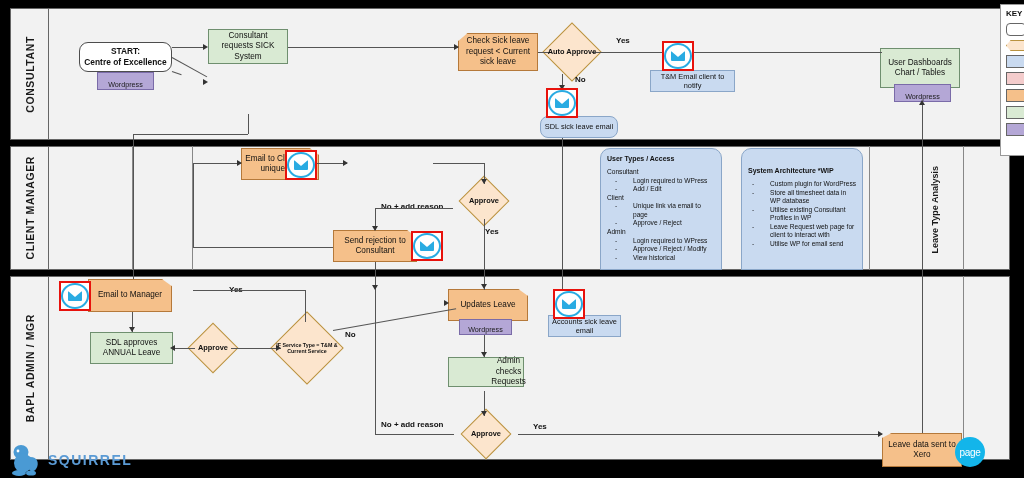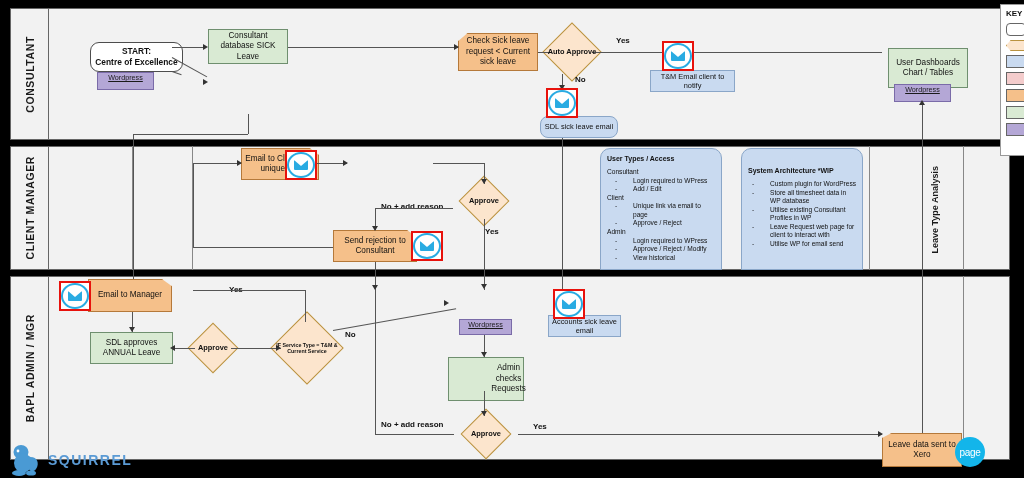--- a/index.html
+++ b/index.html
@@ -11,21 +11,21 @@
     border-right:1px solid #666;box-sizing:border-box;display:flex;align-items:center;justify-content:center;}
   .lane-title span{writing-mode:vertical-rl;transform:rotate(180deg);
     font-weight:bold;font-size:10.5px;letter-spacing:.6px;color:#1a1a1a;white-space:nowrap;}
 
   .node{position:absolute;box-sizing:border-box;display:flex;align-items:center;justify-content:center;
     text-align:center;font-size:8.2px;line-height:1.28;color:#111;padding:1px 3px;}
   .proc{border:1px solid #6f8f6f;background:#d9ead3;}
   .start{border:1px solid #4d4d4d;background:#fff;border-radius:9px;font-weight:bold;font-size:8.4px;}
   .plain-doc{border:1px solid #b5793a;background:#f5c08a;}
   .wp{position:absolute;border:1px solid #7a6ba8;background:#b4a7d6;
-    display:flex;align-items:flex-start;justify-content:center;font-size:7.2px;color:#1a1a1a;box-sizing:border-box;text-decoration:underline;}
+    display:flex;align-items:flex-end;justify-content:center;font-size:7.2px;color:#1a1a1a;box-sizing:border-box;}
   .note{position:absolute;background:#c9daf0;border:1px solid #8aa6c8;box-sizing:border-box;
     font-size:7.4px;color:#111;padding:2px 3px;line-height:1.25;text-align:center;
     display:flex;align-items:center;justify-content:center;}
 
   .diamond{position:absolute;}
   .diamond .dshape{position:absolute;inset:0;background:#fce5cd;border:1px solid #b9923f;
     box-sizing:border-box;transform:rotate(45deg);}
   .diamond .dlabel{position:absolute;inset:0;display:flex;align-items:center;justify-content:center;
     text-align:center;font-size:7.4px;font-weight:bold;line-height:1.15;color:#111;z-index:2;}
 
@@ -99,32 +99,32 @@
       <span>BAPL ADMIN / MGR</span>
     </div>
   </div>
 
   <div class="edge v" style="left:132px;top:146px;height:124px;background:#888;"></div>
   <div class="edge v" style="left:192px;top:146px;height:124px;background:#888;"></div>
   <div class="edge v" style="left:869px;top:146px;height:124px;background:#888;"></div>
   <div class="edge v" style="left:963px;top:146px;height:124px;background:#888;"></div>
   <div class="edge v" style="left:963px;top:276px;height:184px;background:#888;"></div>
 
-  <div class="node start" style="left:90px;top:42px;width:93px;height:30px;">
+  <div class="node start" style="left:79px;top:42px;width:93px;height:30px;">
     <div>
       <div>START:</div>
       <div>Centre of Excellence</div>
     </div>
   </div>
   <div class="wp" style="left:97px;top:72px;width:57px;height:18px;">
     <span>Wordpress</span>
   </div>
 
   <div class="node proc" style="left:208px;top:29px;width:80px;height:35px;">
-    <span>Consultant database  SICK Leave</span>
+    <span>Consultant requests  SICK System</span>
   </div>
 
 
   <div class="node plain-doc" style="left:458px;top:33px;width:80px;height:38px;
        clip-path:polygon(0% 22%,12% 0%,100% 0%,100% 100%,0% 100%);">
     <span>Check Sick leave request &lt; Current sick leave</span>
   </div>
 
   <div class="diamond" style="left:542px;top:30px;width:60px;height:44px;">
     <div class="dshape" style="left:9px;top:1px;width:42px;height:42px;"></div>
@@ -145,21 +145,21 @@
 
   <div class="mail" style="left:546px;top:88px;width:32px;height:30px;">
     <div class="circ">
         <div class="env"></div>
       </div>
   </div>
   <div class="note" style="left:540px;top:116px;width:78px;height:22px;border-radius:8px;">
     <span>SDL sick leave email</span>
   </div>
 
-  <div class="node proc" style="left:880px;top:48px;width:80px;height:40px;margin-left:8px;">
+  <div class="node proc" style="left:880px;top:48px;width:80px;height:40px;">
     <span>User Dashboards Chart / Tables</span>
   </div>
   <div class="wp" style="left:894px;top:84px;width:57px;height:18px;">
     <span>Wordpress</span>
   </div>
 
   <div class="edge h" style="left:172px;top:47px;width:34px;"></div>
   <div class="arrow ar" style="left:203px;top:44px;"></div>
   <div class="edge h" style="left:172px;top:71px;width:10px;transform:rotate(19deg);transform-origin:left center;"></div>
   <div class="edge h" style="left:172px;top:57px;width:40px;transform:rotate(29deg);transform-origin:left center;"></div>
@@ -292,34 +292,38 @@
   </div>
 
   <div class="diamond" style="left:262px;top:322px;width:90px;height:52px;">
     <div class="dshape" style="left:19px;top:0px;width:52px;height:52px;"></div>
     <div class="dlabel" style="font-size:5.3px;padding:0 6px;">IF Service Type = T&amp;M &amp; Current Service</div>
   </div>
 
   <div class="elabel" style="left:229px;top:285px;">Yes</div>
   <div class="elabel" style="left:345px;top:330px;">No</div>
 
+  <div class="node plain-doc" style="left:448px;top:289px;width:80px;height:32px;
+       clip-path:polygon(0% 0%,88% 0%,100% 22%,100% 100%,0% 100%);">
+    <span>Updates Leave</span>
+  </div>
   <div class="wp" style="left:459px;top:319px;width:53px;height:16px;">
     <span>Wordpress</span>
   </div>
 
   <div class="mail" style="left:553px;top:289px;width:32px;height:30px;">
     <div class="circ">
         <div class="env"></div>
       </div>
   </div>
   <div class="note" style="left:548px;top:315px;width:73px;height:22px;">
     <span>Accounts sick leave email</span>
   </div>
 
-  <div class="node proc" style="left:448px;top:357px;width:76px;height:44px;padding-left:48px;">
+  <div class="node proc" style="left:448px;top:357px;width:76px;height:30px;padding-left:48px;">
     <span>Admin checks Requests</span>
   </div>
 
   <div class="diamond" style="left:454px;top:416px;width:64px;height:36px;">
     <div class="dshape" style="left:14px;top:0px;width:36px;height:36px;"></div>
     <div class="dlabel">Approve</div>
   </div>
 
   <div class="elabel" style="left:381px;top:420px;">No + add reason</div>
   <div class="elabel" style="left:533px;top:422px;">Yes</div>

